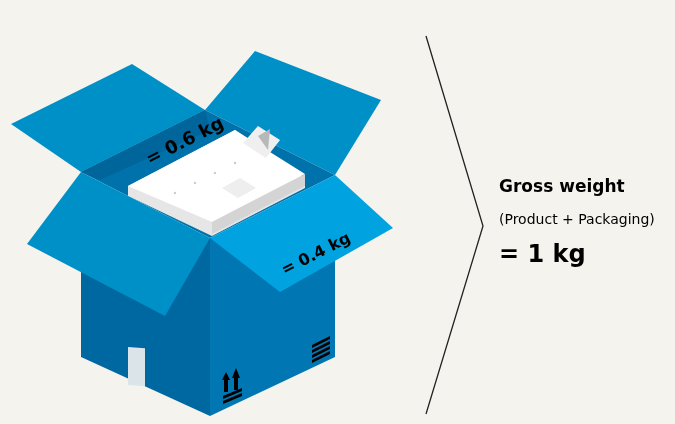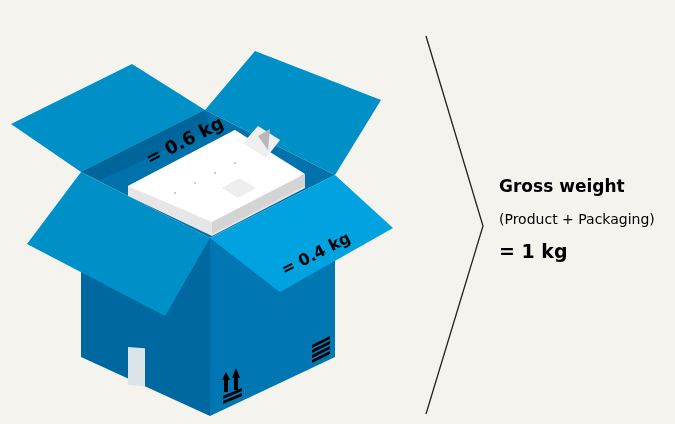--- a/index.html
+++ b/index.html
@@ -1,21 +1,21 @@
 <!DOCTYPE html>
 <html><head>
 <meta charset="utf-8">
 <style>
   html, body { margin:0; padding:0; }
   body { width:675px; height:424px; background:#f5f3ee; position:relative; overflow:hidden; font-family:"DejaVu Sans", sans-serif; }
   #scene { position:absolute; left:0; top:0; }
   .label { position:absolute; color:#000; white-space:nowrap; }
   #gross-title { left:499px; top:176px; font-size:17px; font-weight:bold; }
   #gross-sub { left:499px; top:211px; font-size:14px; }
-  #gross-total { left:499px; top:240px; font-size:19px; font-weight:bold; }
+  #gross-total { left:499px; top:240px; font-size:24px; font-weight:bold; }
 </style>
 </head>
 <body>
 
 <svg id="scene" width="675" height="424" viewBox="0 0 675 424" xmlns="http://www.w3.org/2000/svg">
 
   <polygon points="11,124 132,64 205,110 81,172" fill="#0090c8"></polygon>
   <polygon points="205,110 255,51 381,100 335,175" fill="#0090c8"></polygon>
 
   <polygon points="81,172 205,110 335,175 210,238" fill="#0072ab"></polygon>

